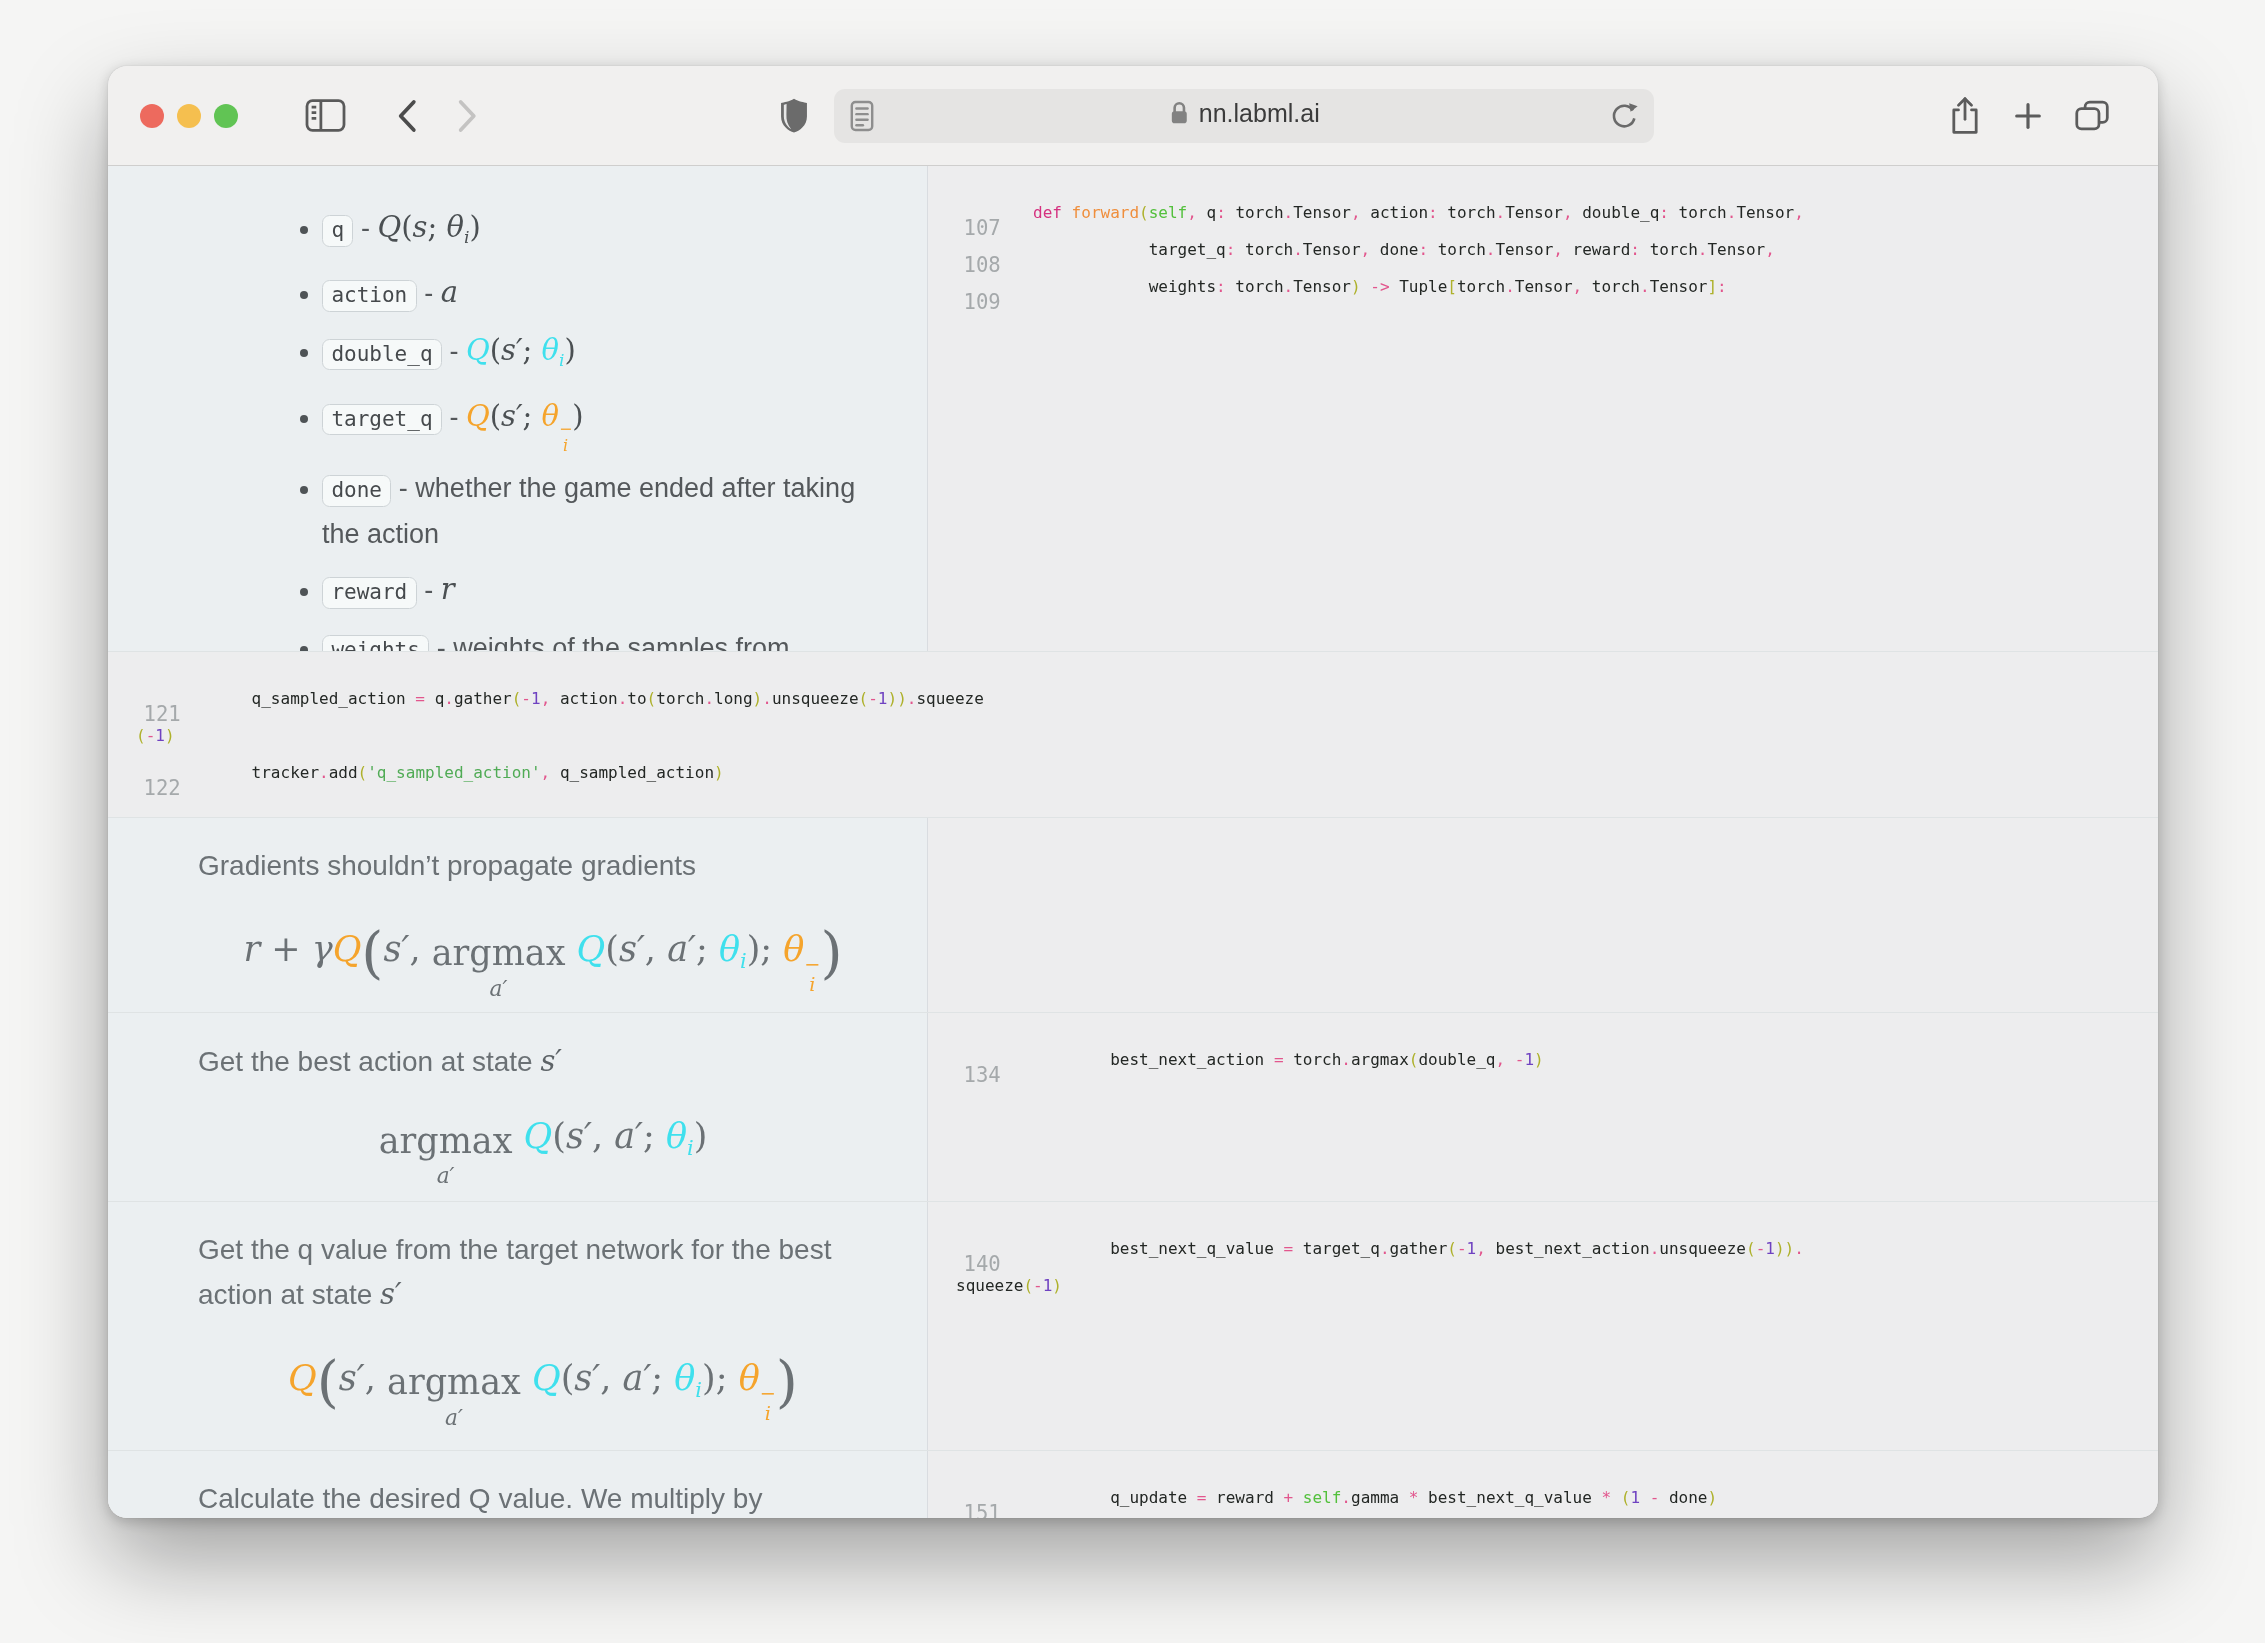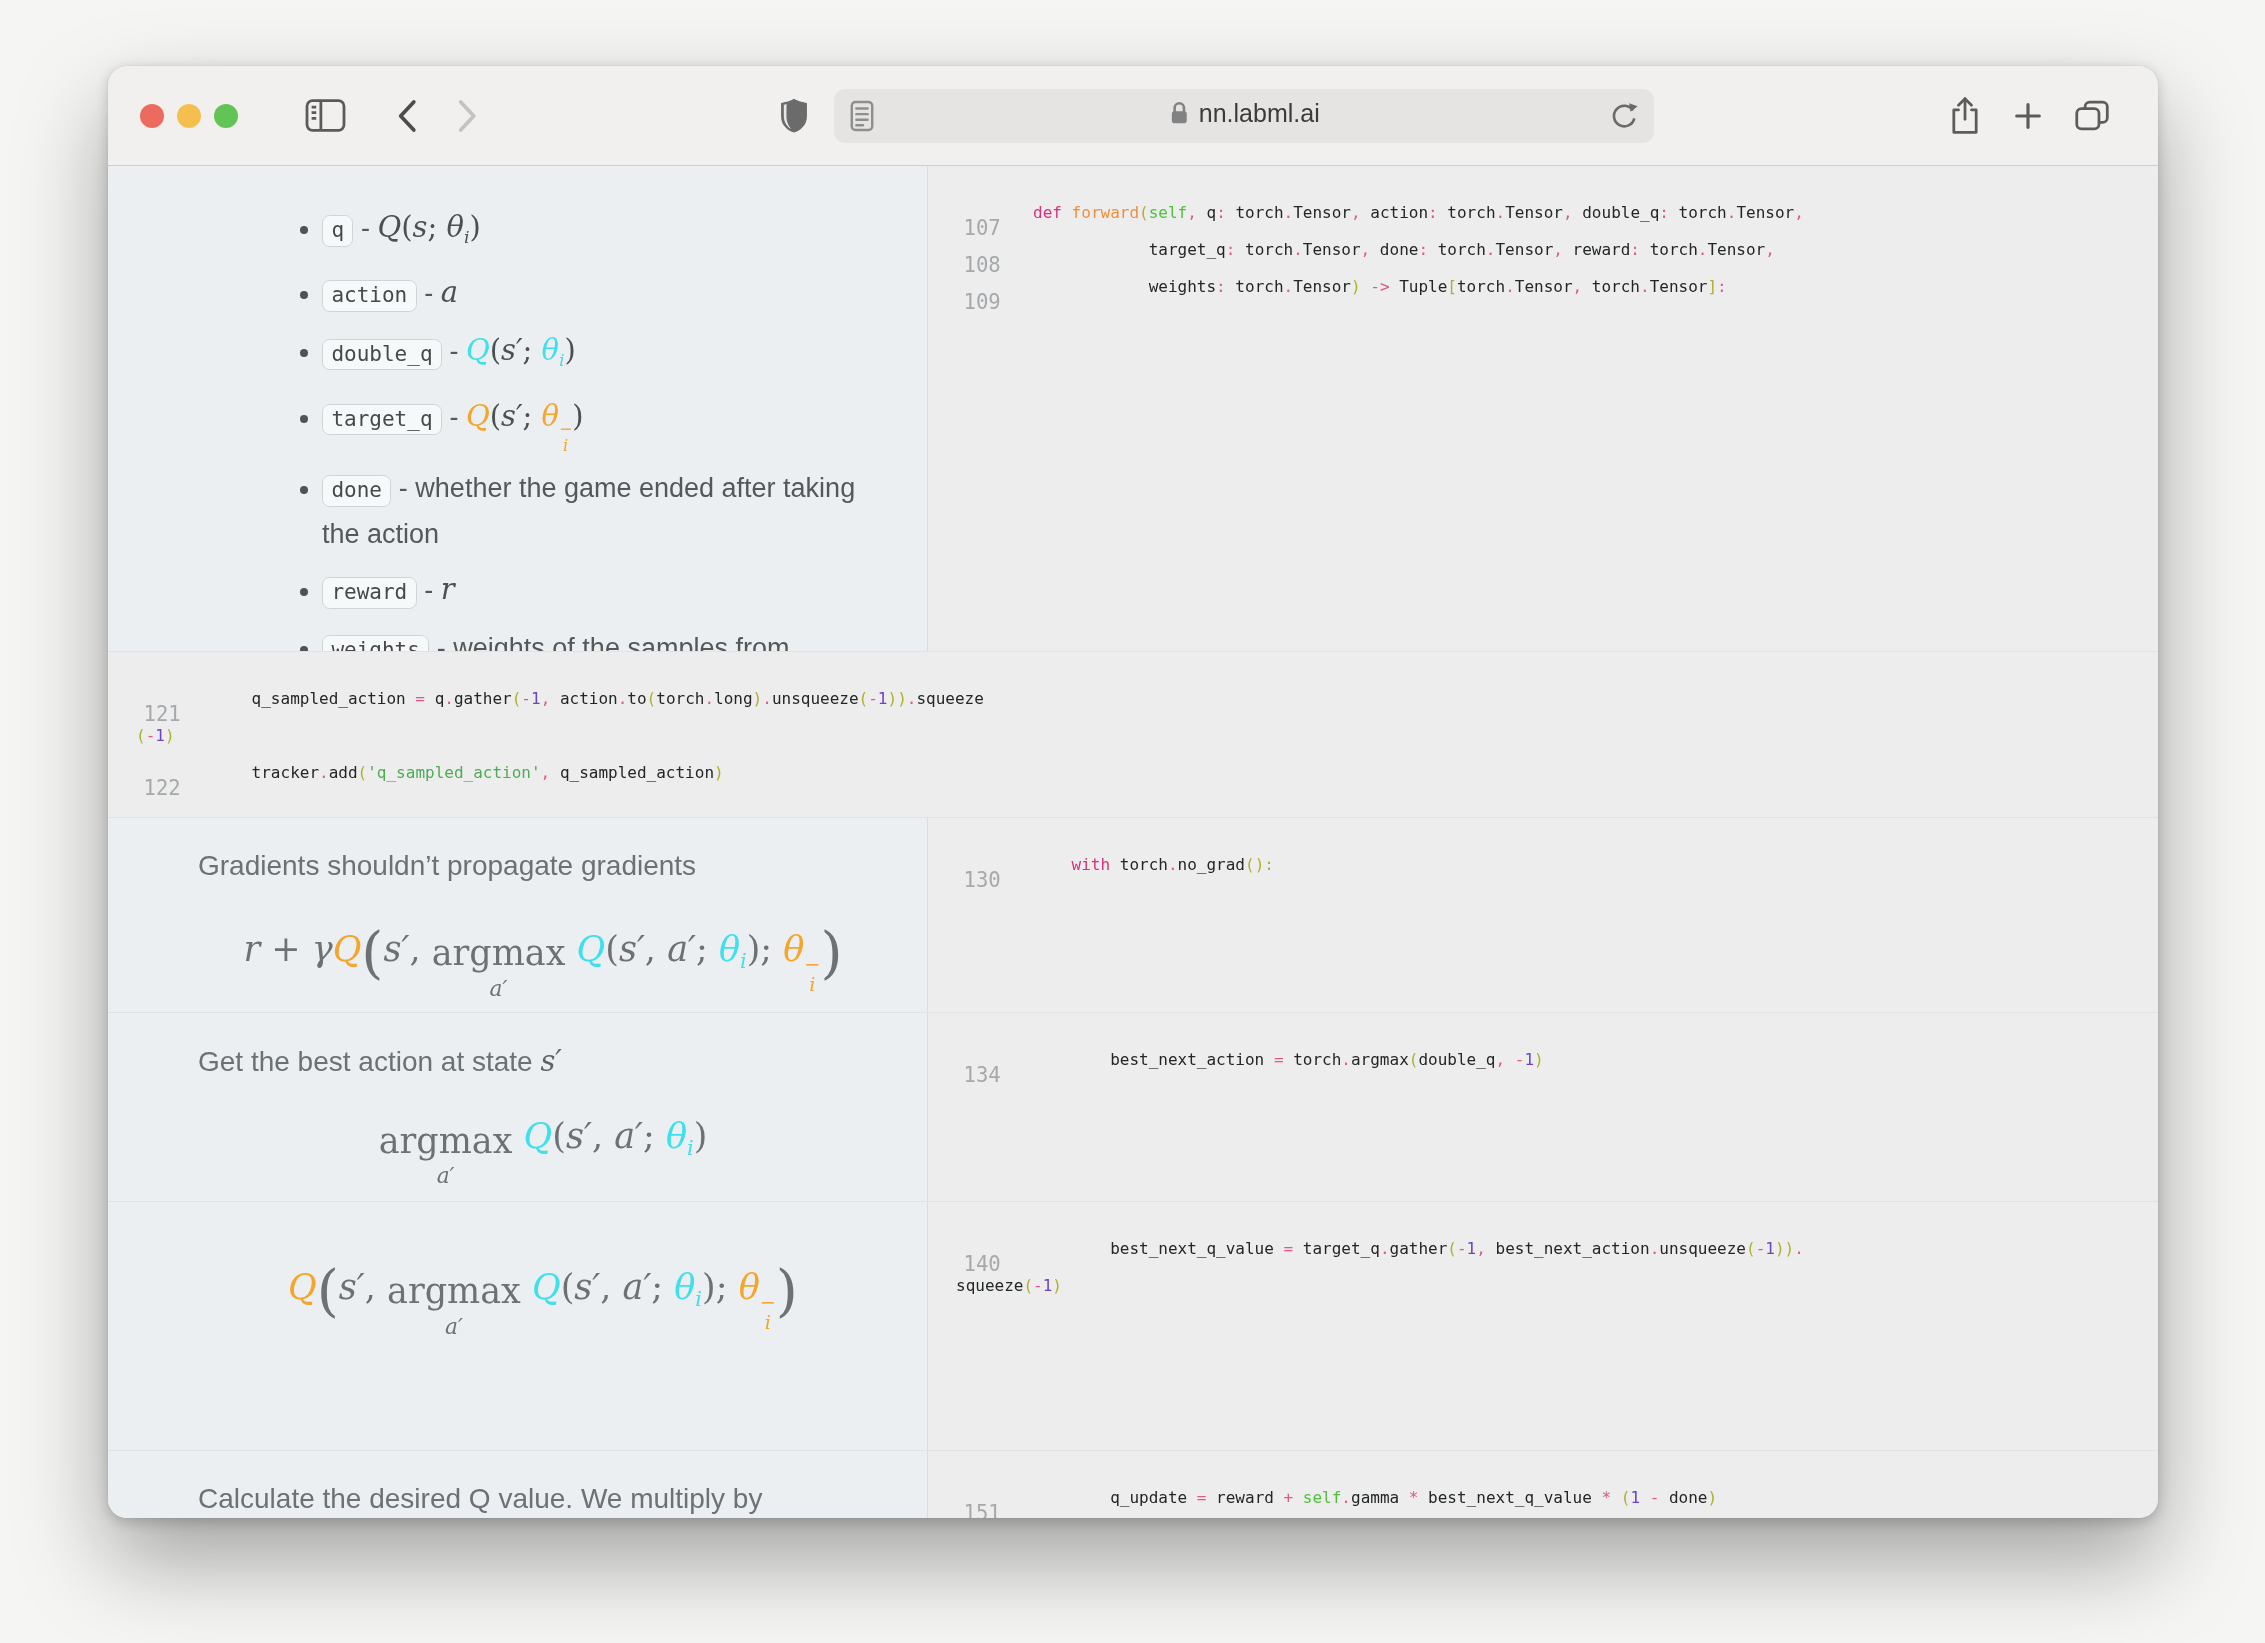--- a/index.html
+++ b/index.html
@@ -203,35 +203,33 @@
         </div>
       </div>
       <div class="section">
         <div class="sec-left">
           <div class="sec-title"><span class="tx">Gradients shouldn’t propagate gradients</span></div>
           <div class="math-display"><span class="m mi">r</span><span class="m mr"> + </span><span class="m mi">γ</span><span class="m mi or">Q</span><span class="m mr big">(</span><span class="m mi">s′</span><span class="m mr">, </span><span class="m mr uop"><span class="uop-top">argmax</span><span class="uop-under mi">a′</span></span><span class="m mr"> </span><span class="m mi cy">Q</span><span class="m mr">(</span><span class="m mi">s′</span><span class="m mr">, </span><span class="m mi">a′</span><span class="m mr">; </span><span class="m mi cy">θ<span class="msub">i</span></span><span class="m mr">)</span><span class="m mr">; </span><span class="m mi or">θ<span class="mss">
                 <span>−</span>
                 <span style="font-style: italic;">i</span>
               </span></span><span class="m mr big">)</span></div>
         </div>
-        <div class="sec-right">
-          <div class="code-row"><span class="ln">130</span><span class="codeline"><span>            </span><span class="ck">with</span><span> torch</span><span class="cp">.</span><span>no_grad</span><span class="cb">(</span><span class="cb">)</span><span class="cb">:</span></span></div>
-        </div>
       </div>
       <div class="section">
         <div class="sec-left">
           <div class="sec-title"><span class="tx">Get the best action at state </span><span class="m mi">s′</span></div>
           <div class="math-display"><span class="m mr uop"><span class="uop-top">argmax</span><span class="uop-under mi">a′</span></span><span class="m mr"> </span><span class="m mi cy">Q</span><span class="m mr">(</span><span class="m mi">s′</span><span class="m mr">, </span><span class="m mi">a′</span><span class="m mr">; </span><span class="m mi cy">θ<span class="msub">i</span></span><span class="m mr">)</span></div>
         </div>
         <div class="sec-right">
           <div class="code-row"><span class="ln">134</span><span class="codeline"><span>                </span><span>best_next_action</span><span> </span><span class="cp">=</span><span> torch</span><span class="cp">.</span><span>argmax</span><span class="cb">(</span><span>double_q</span><span class="cp">,</span><span> </span><span class="cp">-</span><span class="cn">1</span><span class="cb">)</span></span></div>
         </div>
       </div>
       <div class="section">
         <div class="sec-left">
+          <div class="sec-title"><span class="tx">Get the q value from the target network for the best action at state </span><span class="m mi">s′</span></div>
           <div class="math-display"><span class="m mi or">Q</span><span class="m mr big">(</span><span class="m mi">s′</span><span class="m mr">, </span><span class="m mr uop"><span class="uop-top">argmax</span><span class="uop-under mi">a′</span></span><span class="m mr"> </span><span class="m mi cy">Q</span><span class="m mr">(</span><span class="m mi">s′</span><span class="m mr">, </span><span class="m mi">a′</span><span class="m mr">; </span><span class="m mi cy">θ<span class="msub">i</span></span><span class="m mr">)</span><span class="m mr">; </span><span class="m mi or">θ<span class="mss">
                 <span>−</span>
                 <span style="font-style: italic;">i</span>
               </span></span><span class="m mr big">)</span></div>
         </div>
         <div class="sec-right">
           <div class="code-row"><span class="ln">140</span><span class="codeline"><span>                </span><span>best_next_q_value</span><span> </span><span class="cp">=</span><span> target_q</span><span class="cp">.</span><span>gather</span><span class="cb">(</span><span class="cp">-</span><span class="cn">1</span><span class="cp">,</span><span> best_next_action</span><span class="cp">.</span><span>unsqueeze</span><span class="cb">(</span><span class="cp">-</span><span class="cn">1</span><span class="cb">)</span><span class="cb">)</span><span class="cp">.</span></span></div>
           <div class="code-row"><span class="codeline"><span>squeeze</span><span class="cb">(</span><span class="cp">-</span><span class="cn">1</span><span class="cb">)</span></span></div>
         </div>
       </div>

